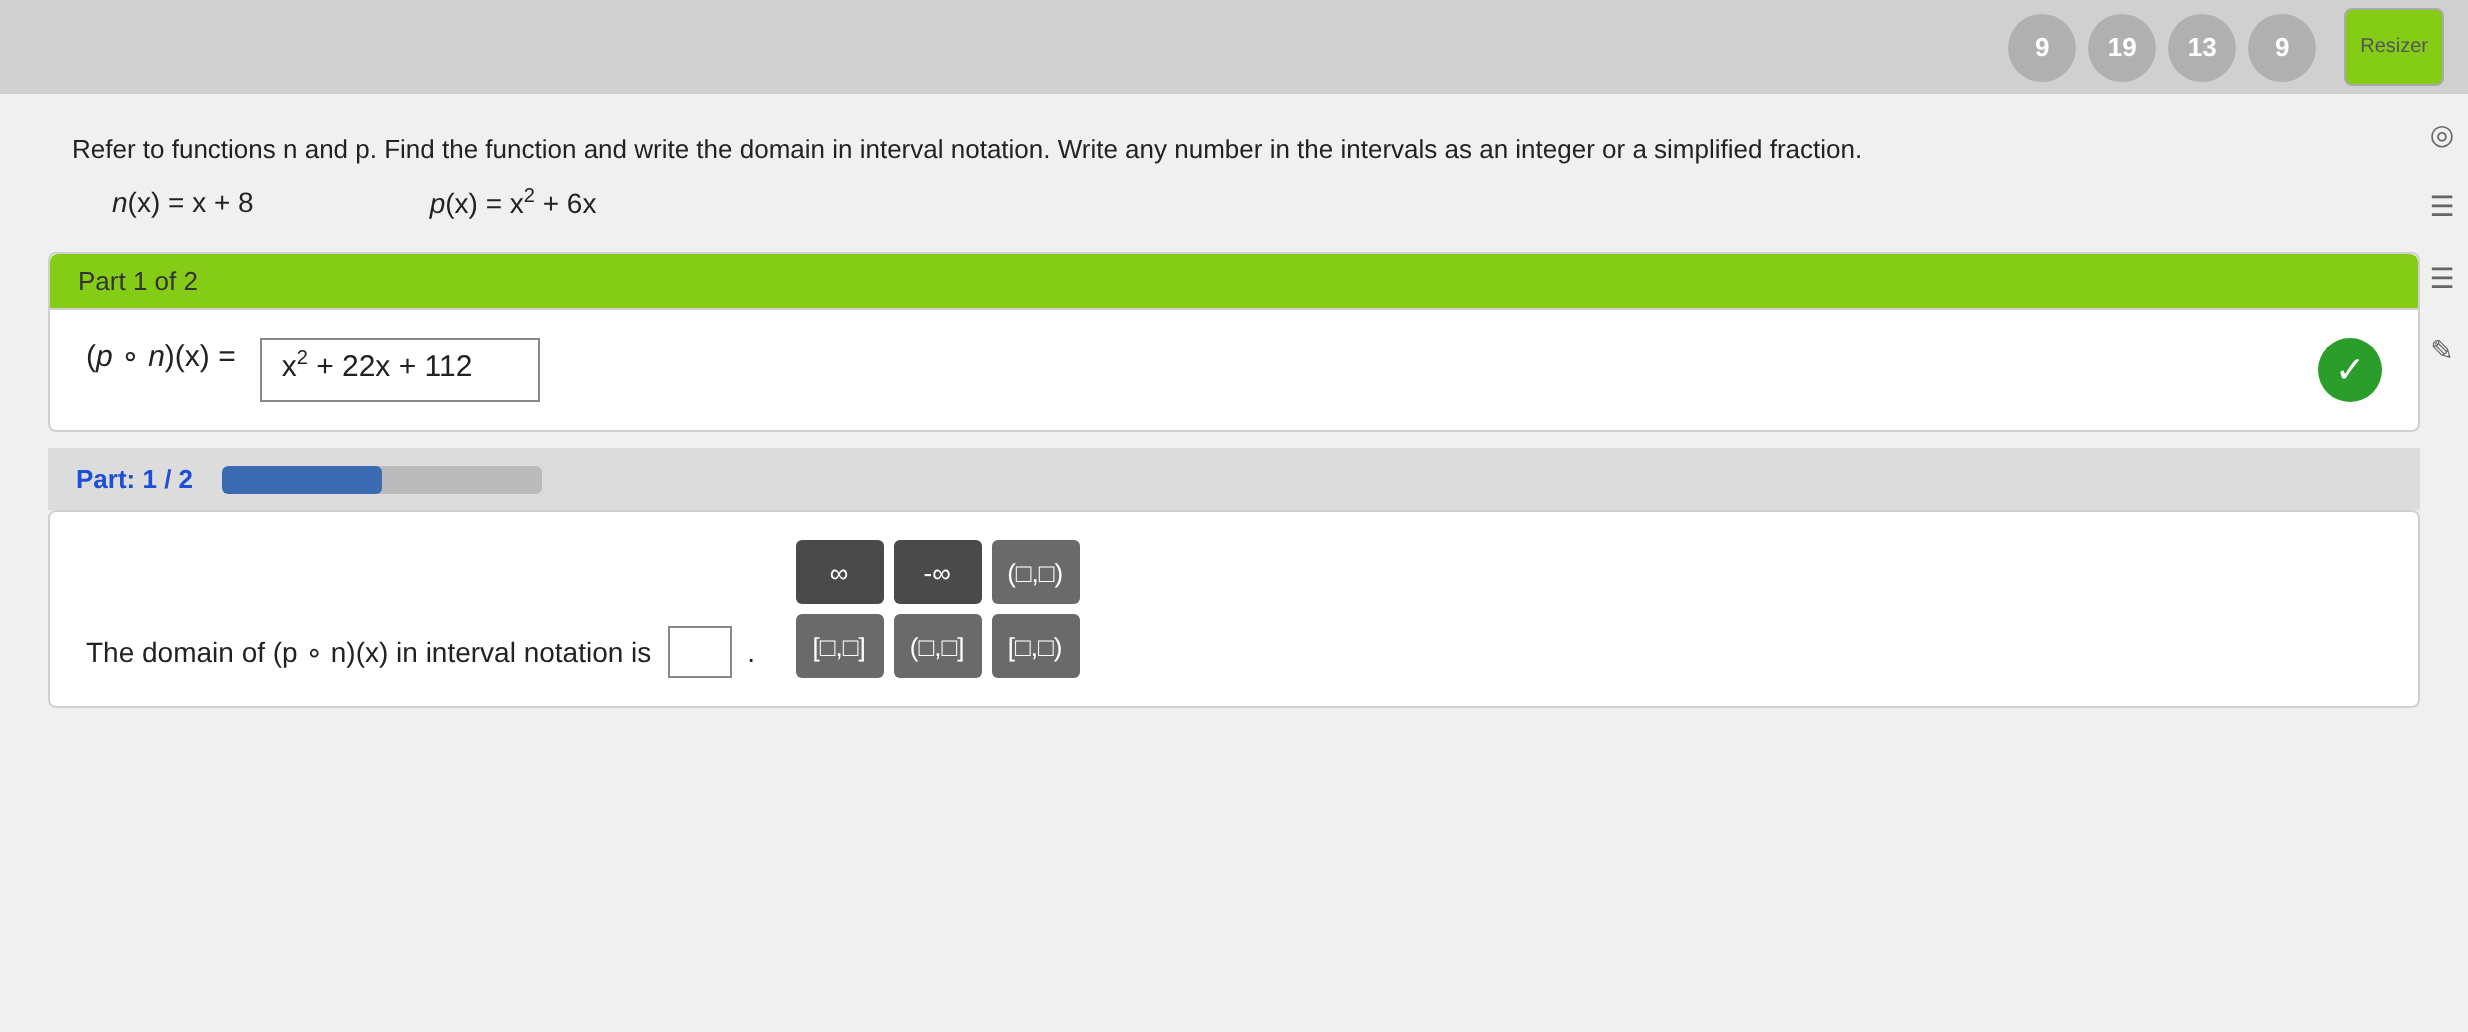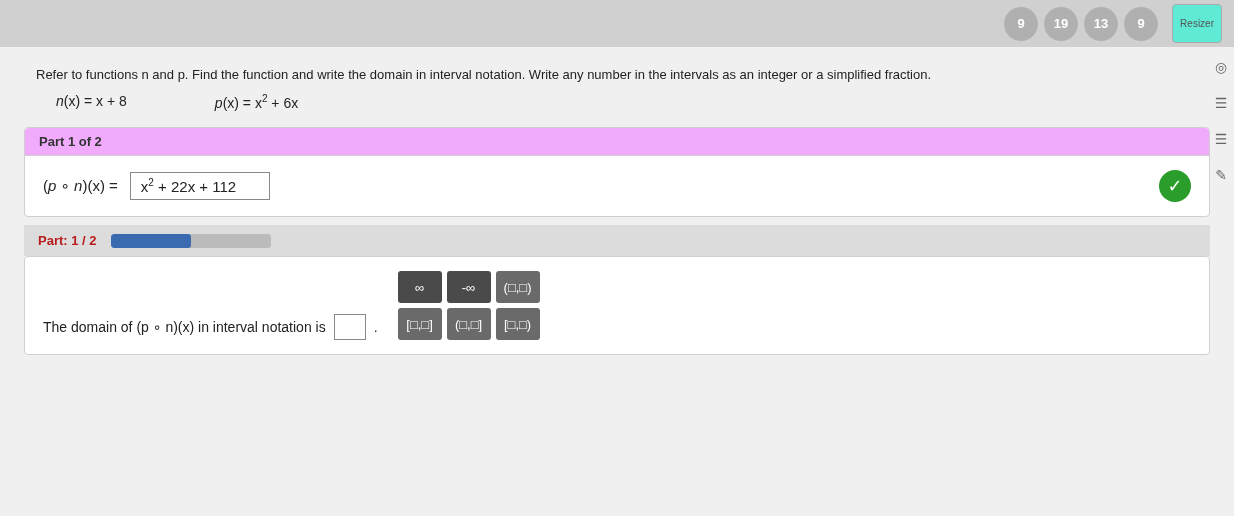--- a/index.html
+++ b/index.html
@@ -32,21 +32,21 @@
       color: #fff;
       font-size: 13px;
       font-weight: bold;
       cursor: pointer;
       display: flex;
       align-items: center;
       justify-content: center;
     }
 
     .resizer-btn {
-      background: #5eead4;
+      background: #84cc16;
       border: 1px solid #aaa;
       border-radius: 4px;
       font-size: 10px;
       color: #555;
       padding: 13px 7px;
       cursor: pointer;
       margin-left: 8px;
     }
 
     
@@ -100,33 +100,32 @@
 
     
     .part-box {
       background: #fff;
       border: 1px solid #d0d0d0;
       border-radius: 4px;
       margin-bottom: 8px;
     }
 
     .part-header {
-      background: #f0abfc;
+      background: #84cc16;
       padding: 6px 14px;
       font-size: 13px;
-      font-weight: bold;
+      font-weight: normal;
       color: #333;
       border-bottom: 1px solid #d0d0d0;
       border-radius: 4px 4px 0 0;
     }
 
     .part-content {
       padding: 14px 18px;
       display: flex;
-      align-items: center;
       gap: 12px;
     }
 
     
     .math-expr {
       font-size: 15px;
       color: #222;
     }
 
     .math-box {
@@ -158,21 +157,21 @@
       background: #dcdcdc;
       padding: 8px 14px;
       display: flex;
       align-items: center;
       gap: 14px;
     }
 
     .progress-label {
       font-size: 13px;
       font-weight: bold;
-      color: #b91c1c;
+      color: #1d4ed8;
     }
 
     .progress-bar-bg {
       width: 160px;
       height: 14px;
       background: #bbb;
       border-radius: 3px;
       overflow: hidden;
     }
 

